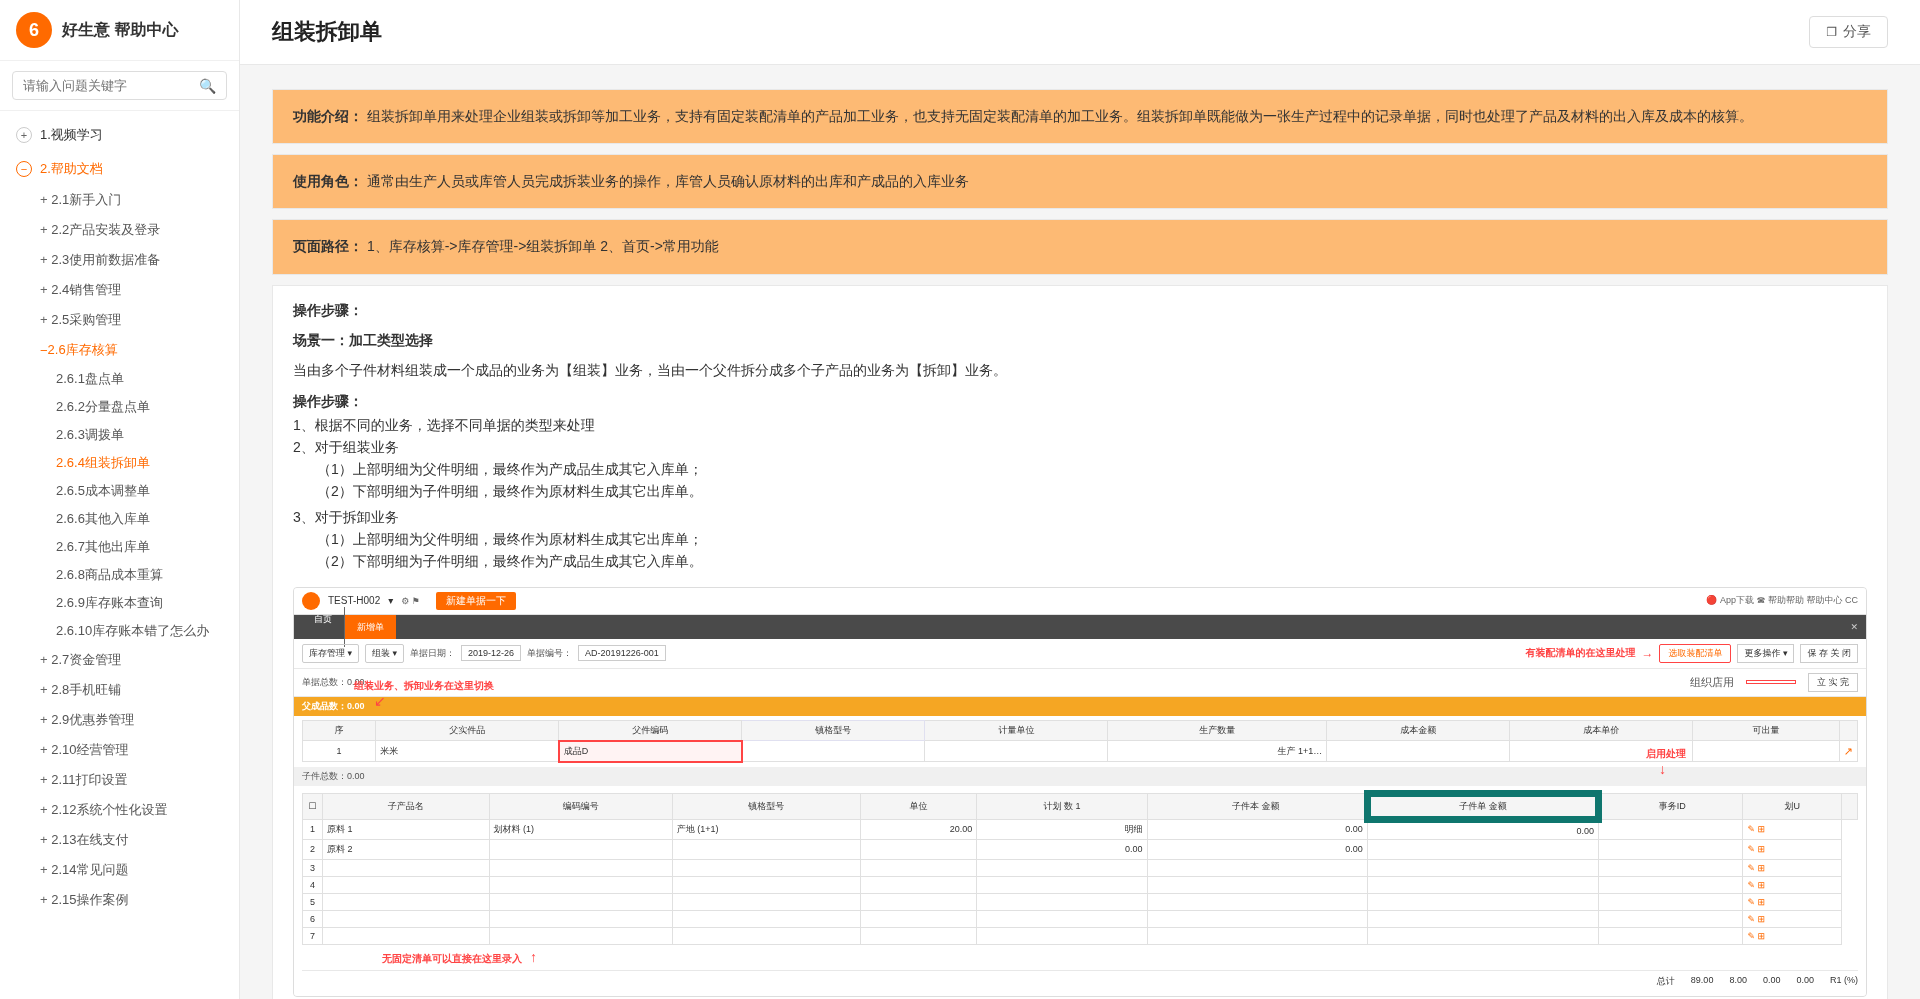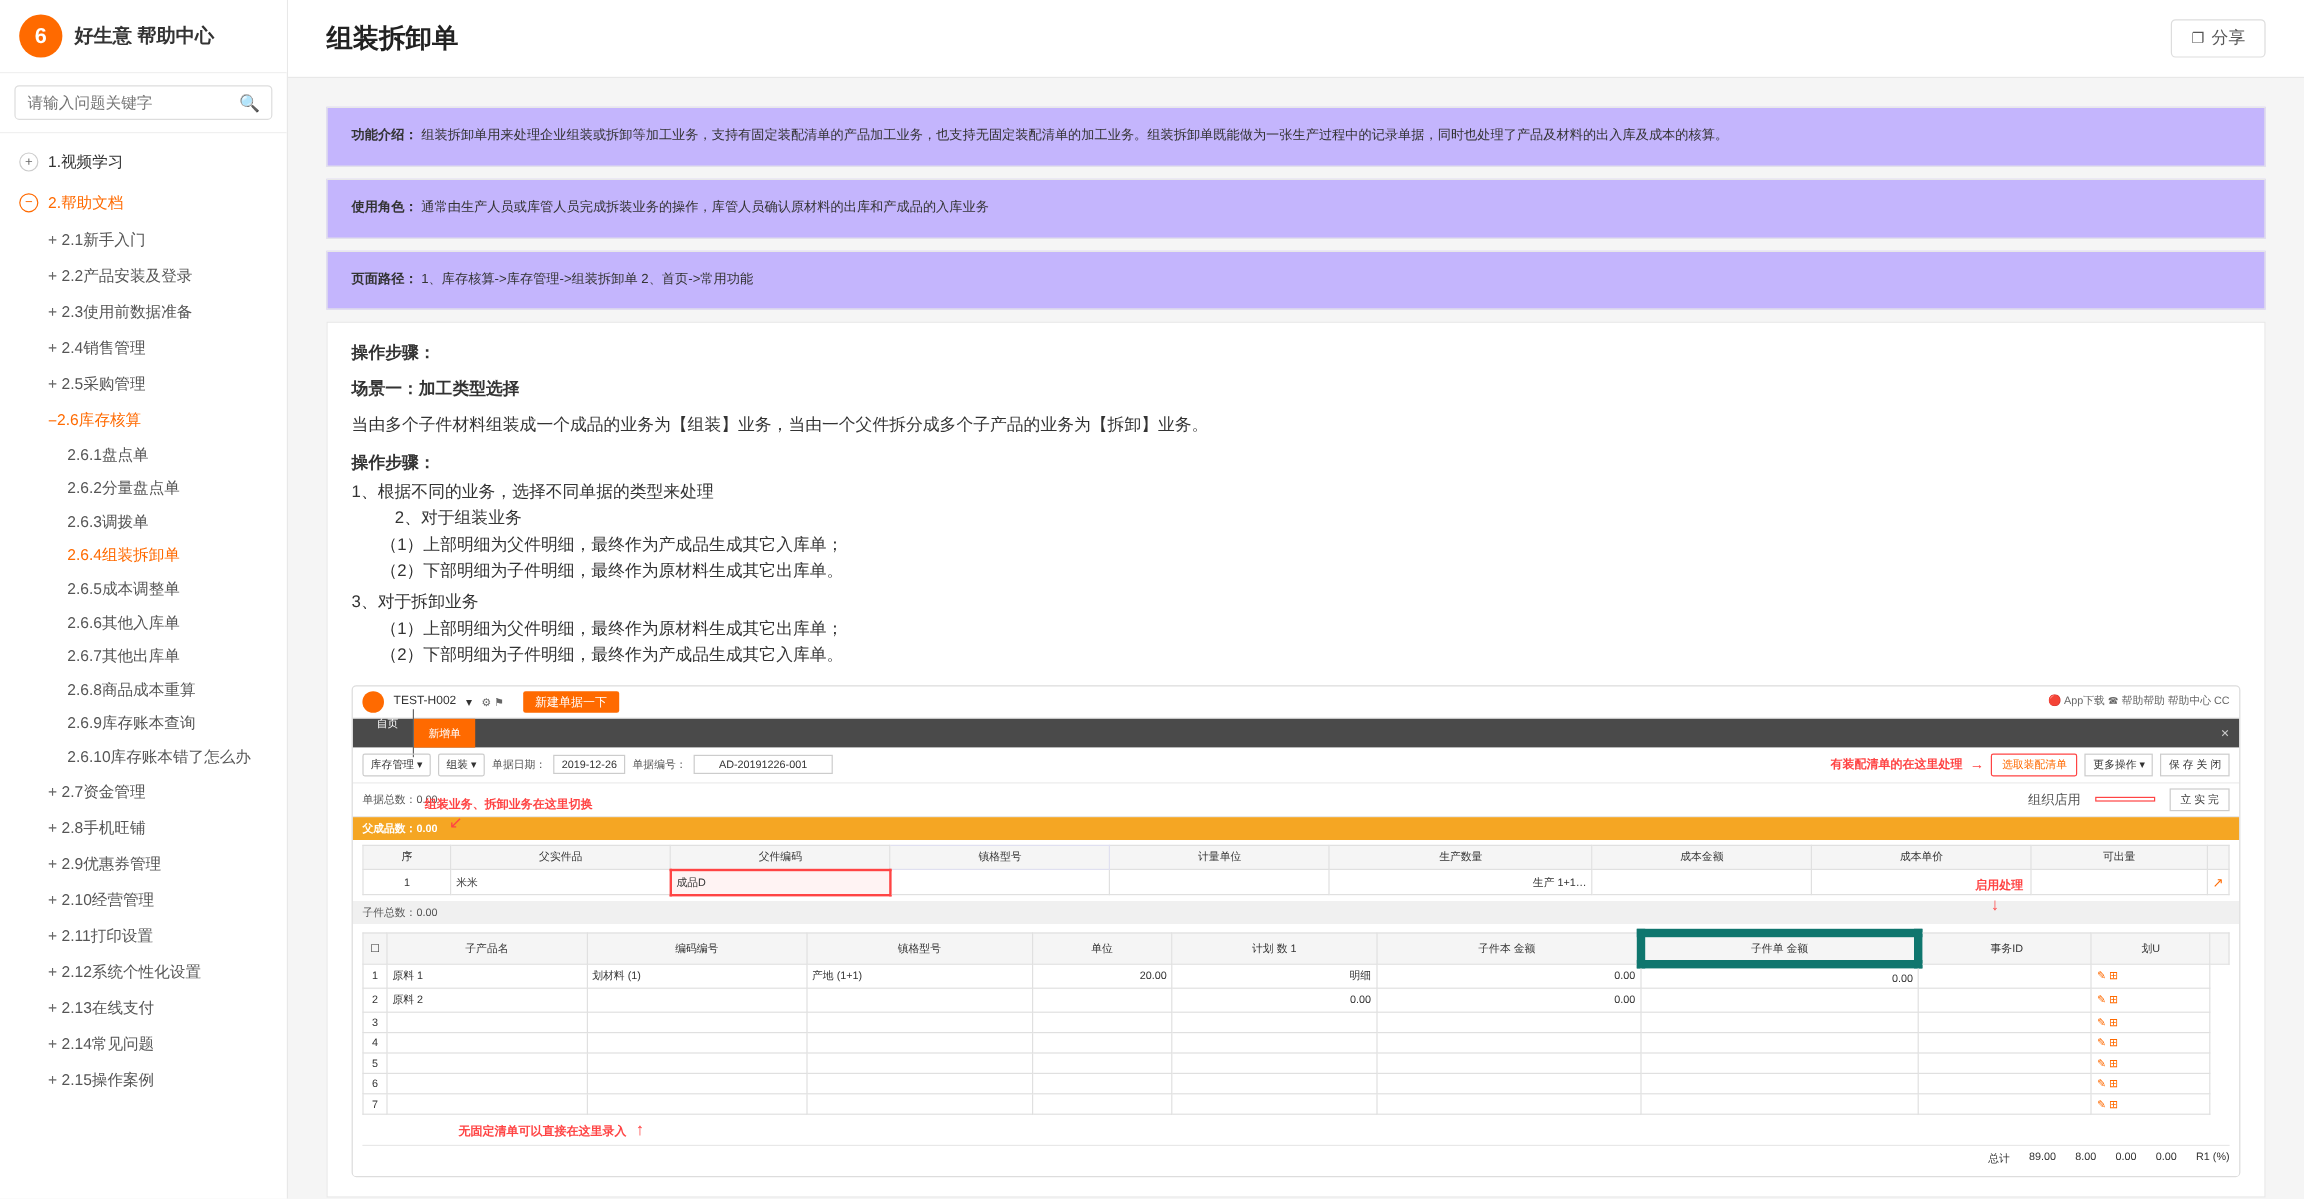--- a/index.html
+++ b/index.html
@@ -202,25 +202,25 @@
     }
 
     .content-block {
       background: #fff;
       border: 1px solid #e8e8e8;
       padding: 16px 20px;
       margin-bottom: 0;
     }
 
     .top-content {
-      background: #c4b5fd;
+      background: #fdba74;
       border: 1px solid #e8e8e8;
       padding: 14px 20px;
       margin-bottom: 10px;
-      font-size: 11px;
+      font-size: 14px;
       line-height: 1.8;
     }
   </style>
 </head>
 <body>
 
 <div id="sidebar">
   <div class="sidebar-header">
     <div class="logo-circle">
       <span>6</span>
@@ -383,21 +383,21 @@
       <p style="font-weight:700;margin-bottom:8px;">
         <span>场景一：加工类型选择</span>
       </p>
 
       <p style="margin-bottom:10px;line-height:1.8;">
         <span>当由多个子件材料组装成一个成品的业务为【组装】业务，当由一个父件拆分成多个子产品的业务为【拆卸】业务。</span>
       </p>
 
       <p style="font-weight:600;margin-bottom:6px;">操作步骤：</p>
       <p style="margin-bottom:4px;">1、根据不同的业务，选择不同单据的类型来处理</p>
-      <p style="margin-bottom:4px;margin-left:36px;">2、对于组装业务</p>
+      <p style="margin-bottom:4px;">2、对于组装业务</p>
       <p style="margin-left:24px;margin-bottom:4px;">（1）上部明细为父件明细，最终作为产成品生成其它入库单；</p>
       <p style="margin-left:24px;margin-bottom:8px;">（2）下部明细为子件明细，最终作为原材料生成其它出库单。</p>
       <p style="margin-bottom:4px;">3、对于拆卸业务</p>
       <p style="margin-left:24px;margin-bottom:4px;">（1）上部明细为父件明细，最终作为原材料生成其它出库单；</p>
       <p style="margin-left:24px;margin-bottom:12px;">（2）下部明细为子件明细，最终作为产成品生成其它入库单。</p>
 
       <div class="screenshot-container">
         <div style="position:relative; background:#e8e8e8; padding:0;">
 
           <div style="background:#fff; display:flex; align-items:center; padding:4px 8px; gap:8px; border-bottom:1px solid #e0e0e0;">
@@ -416,21 +416,21 @@
             <span style="flex:1;"></span>
             <span style="color:#ccc;font-size:9px;">✕</span>
           </div>
 
           <div style="background:#fff;display:flex;align-items:center;padding:5px 8px;gap:6px;border-bottom:1px solid #e8e8e8;flex-wrap:wrap;">
             <span style="font-size:9px;border:1px solid #ccc;padding:2px 6px;border-radius:2px;color:#333;">库存管理 ▾</span>
             <span style="font-size:9px;border:1px solid #ccc;padding:2px 6px;border-radius:2px;color:#333;">组装 ▾</span>
             <span style="font-size:9px;color:#555;">单据日期：</span>
             <span style="font-size:9px;border:1px solid #ccc;padding:2px 6px;background:#fff;">2019-12-26</span>
             <span style="font-size:9px;color:#555;">单据编号：</span>
-            <span style="font-size:9px;border:1px solid #ccc;padding:2px 20px;background:#fff;">AD-20191226-001</span>
+            <span style="font-size:9px;border:1px solid #ccc;padding:2px 6px;background:#fff;">AD-20191226-001</span>
             <div style="flex:1;"></div>
 
             <div style="position:relative;display:flex;align-items:center;gap:6px;">
               <span style="color:#ff4444;font-size:10px;font-weight:bold;">有装配清单的在这里处理</span>
               <span style="color:#ff4444;font-size:12px;">→</span>
               <span style="border:1.5px solid #ff4444;color:#ff6a00;font-size:9px;padding:2px 8px;border-radius:2px;">选取装配清单</span>
               <span style="font-size:9px;border:1px solid #ccc;padding:2px 6px;">更多操作 ▾</span>
               <span style="font-size:9px;border:1px solid #ccc;padding:2px 6px;">保 存 关 闭</span>
             </div>
           </div>

